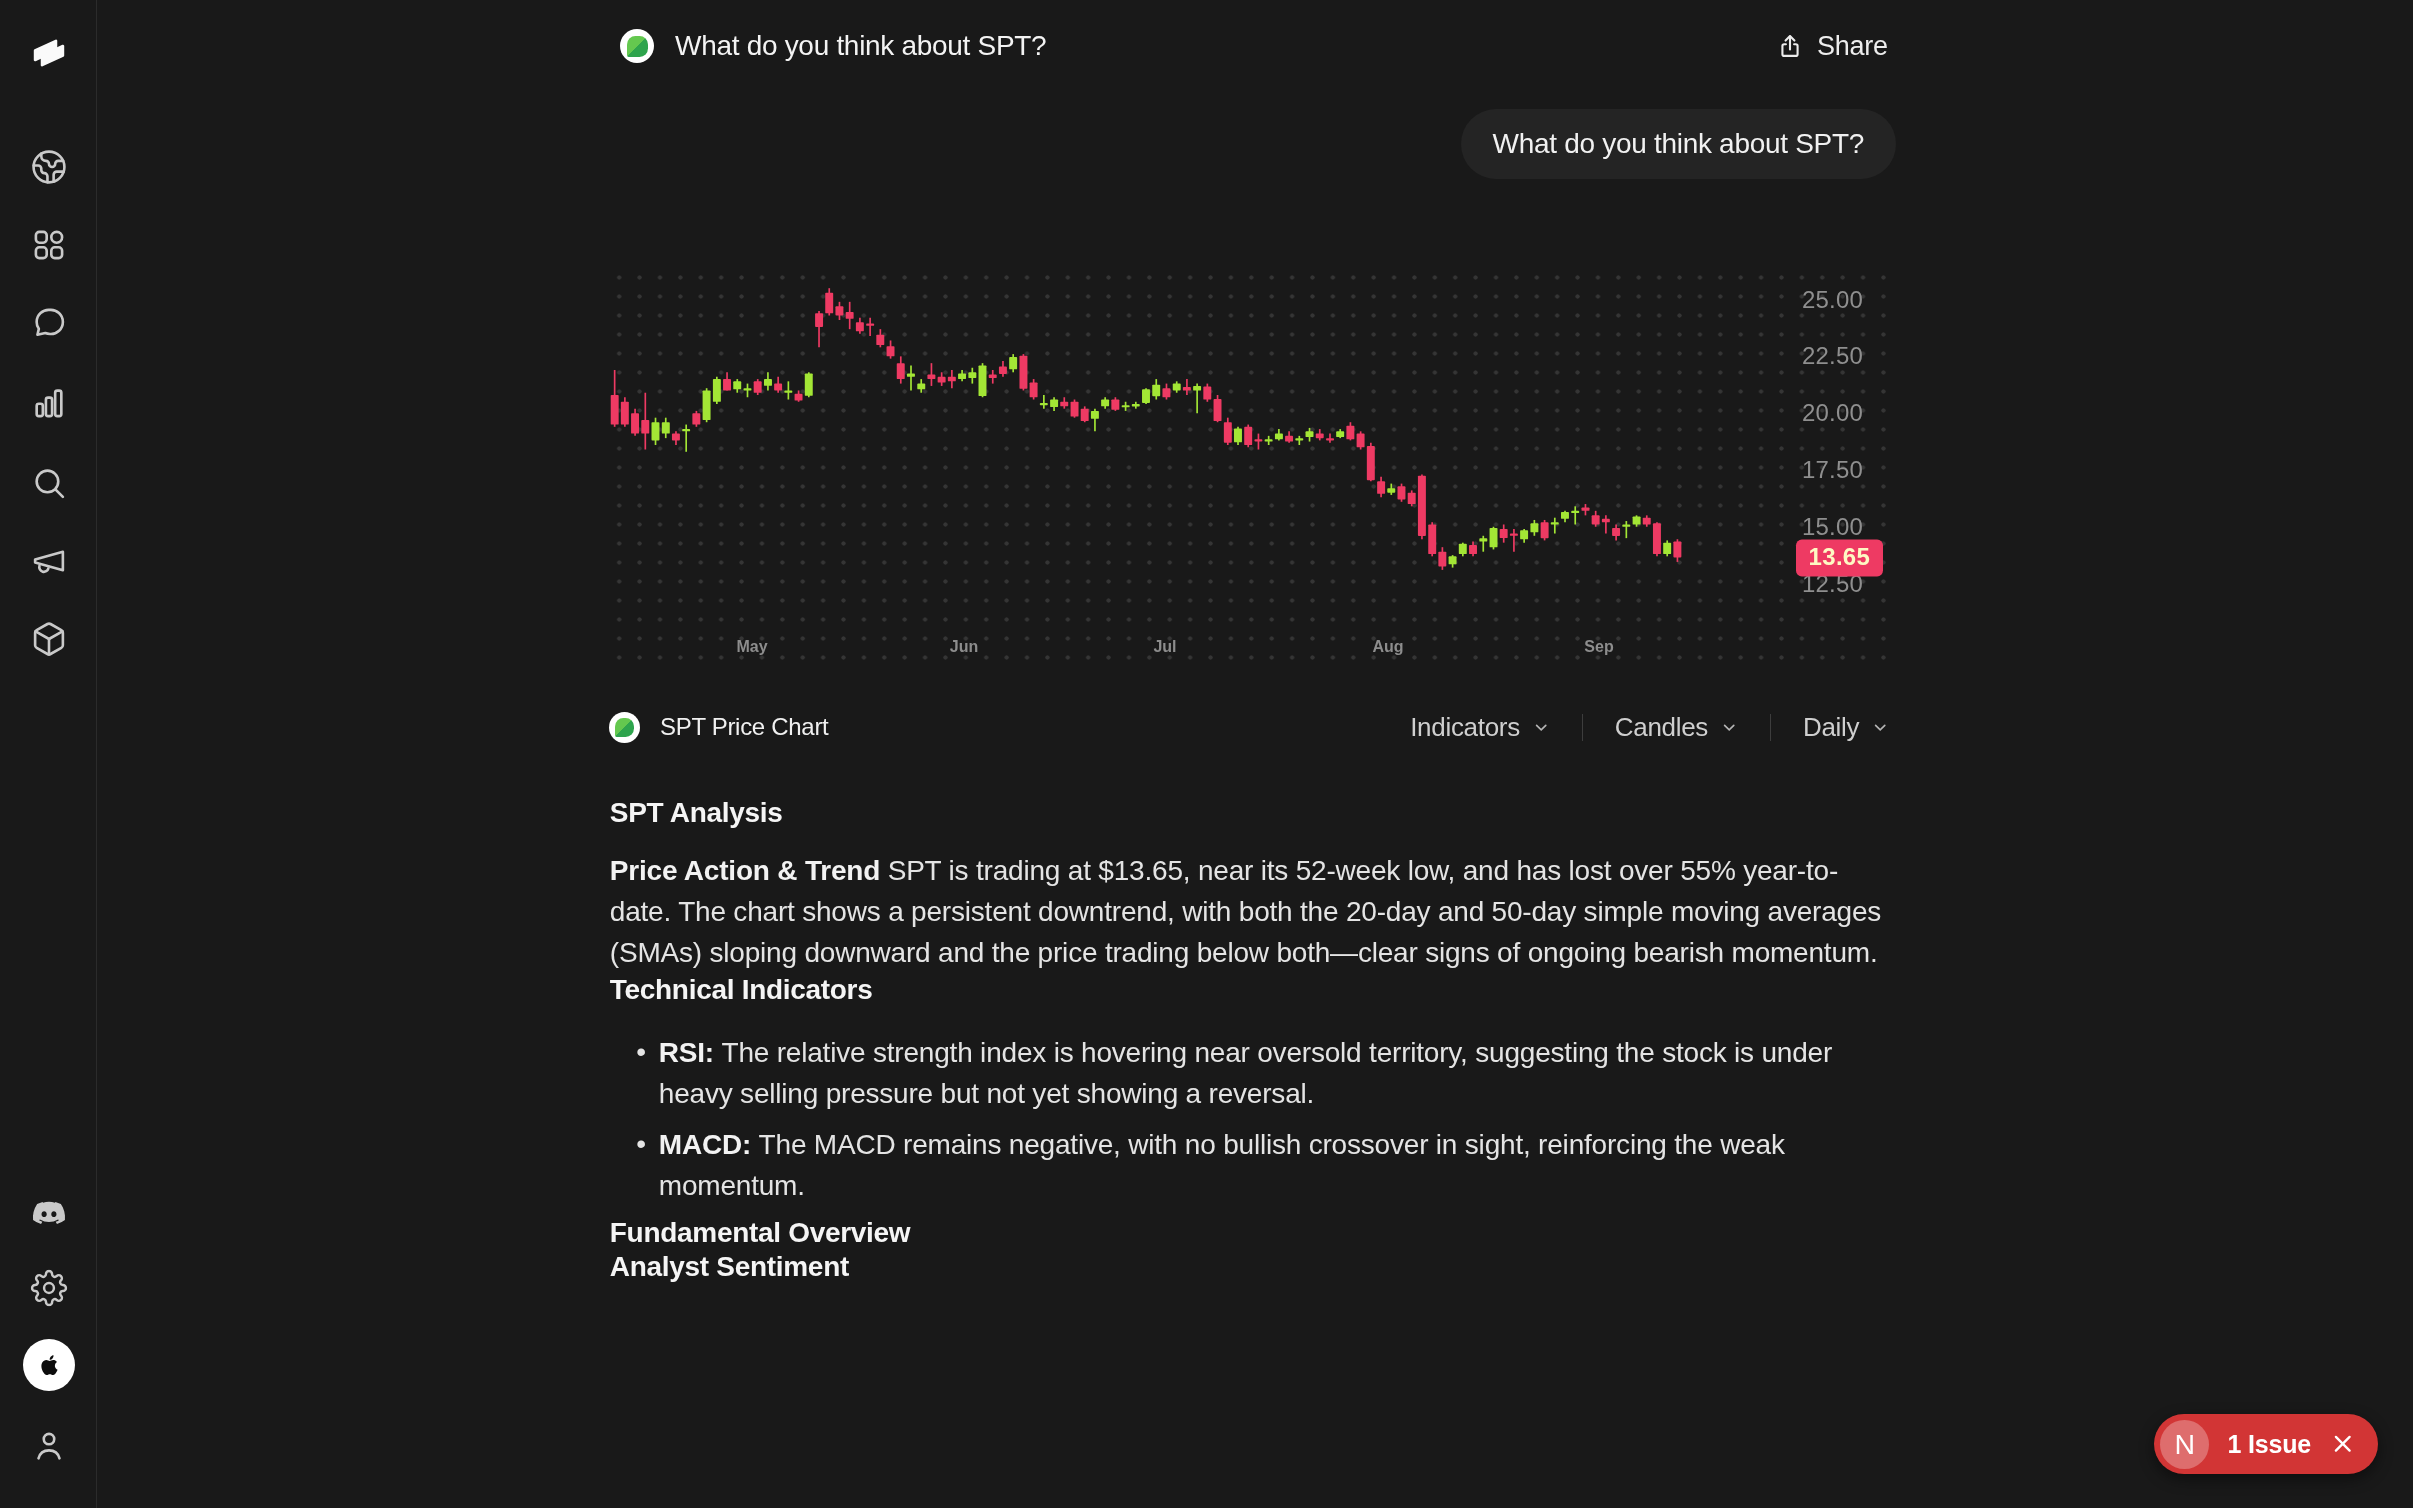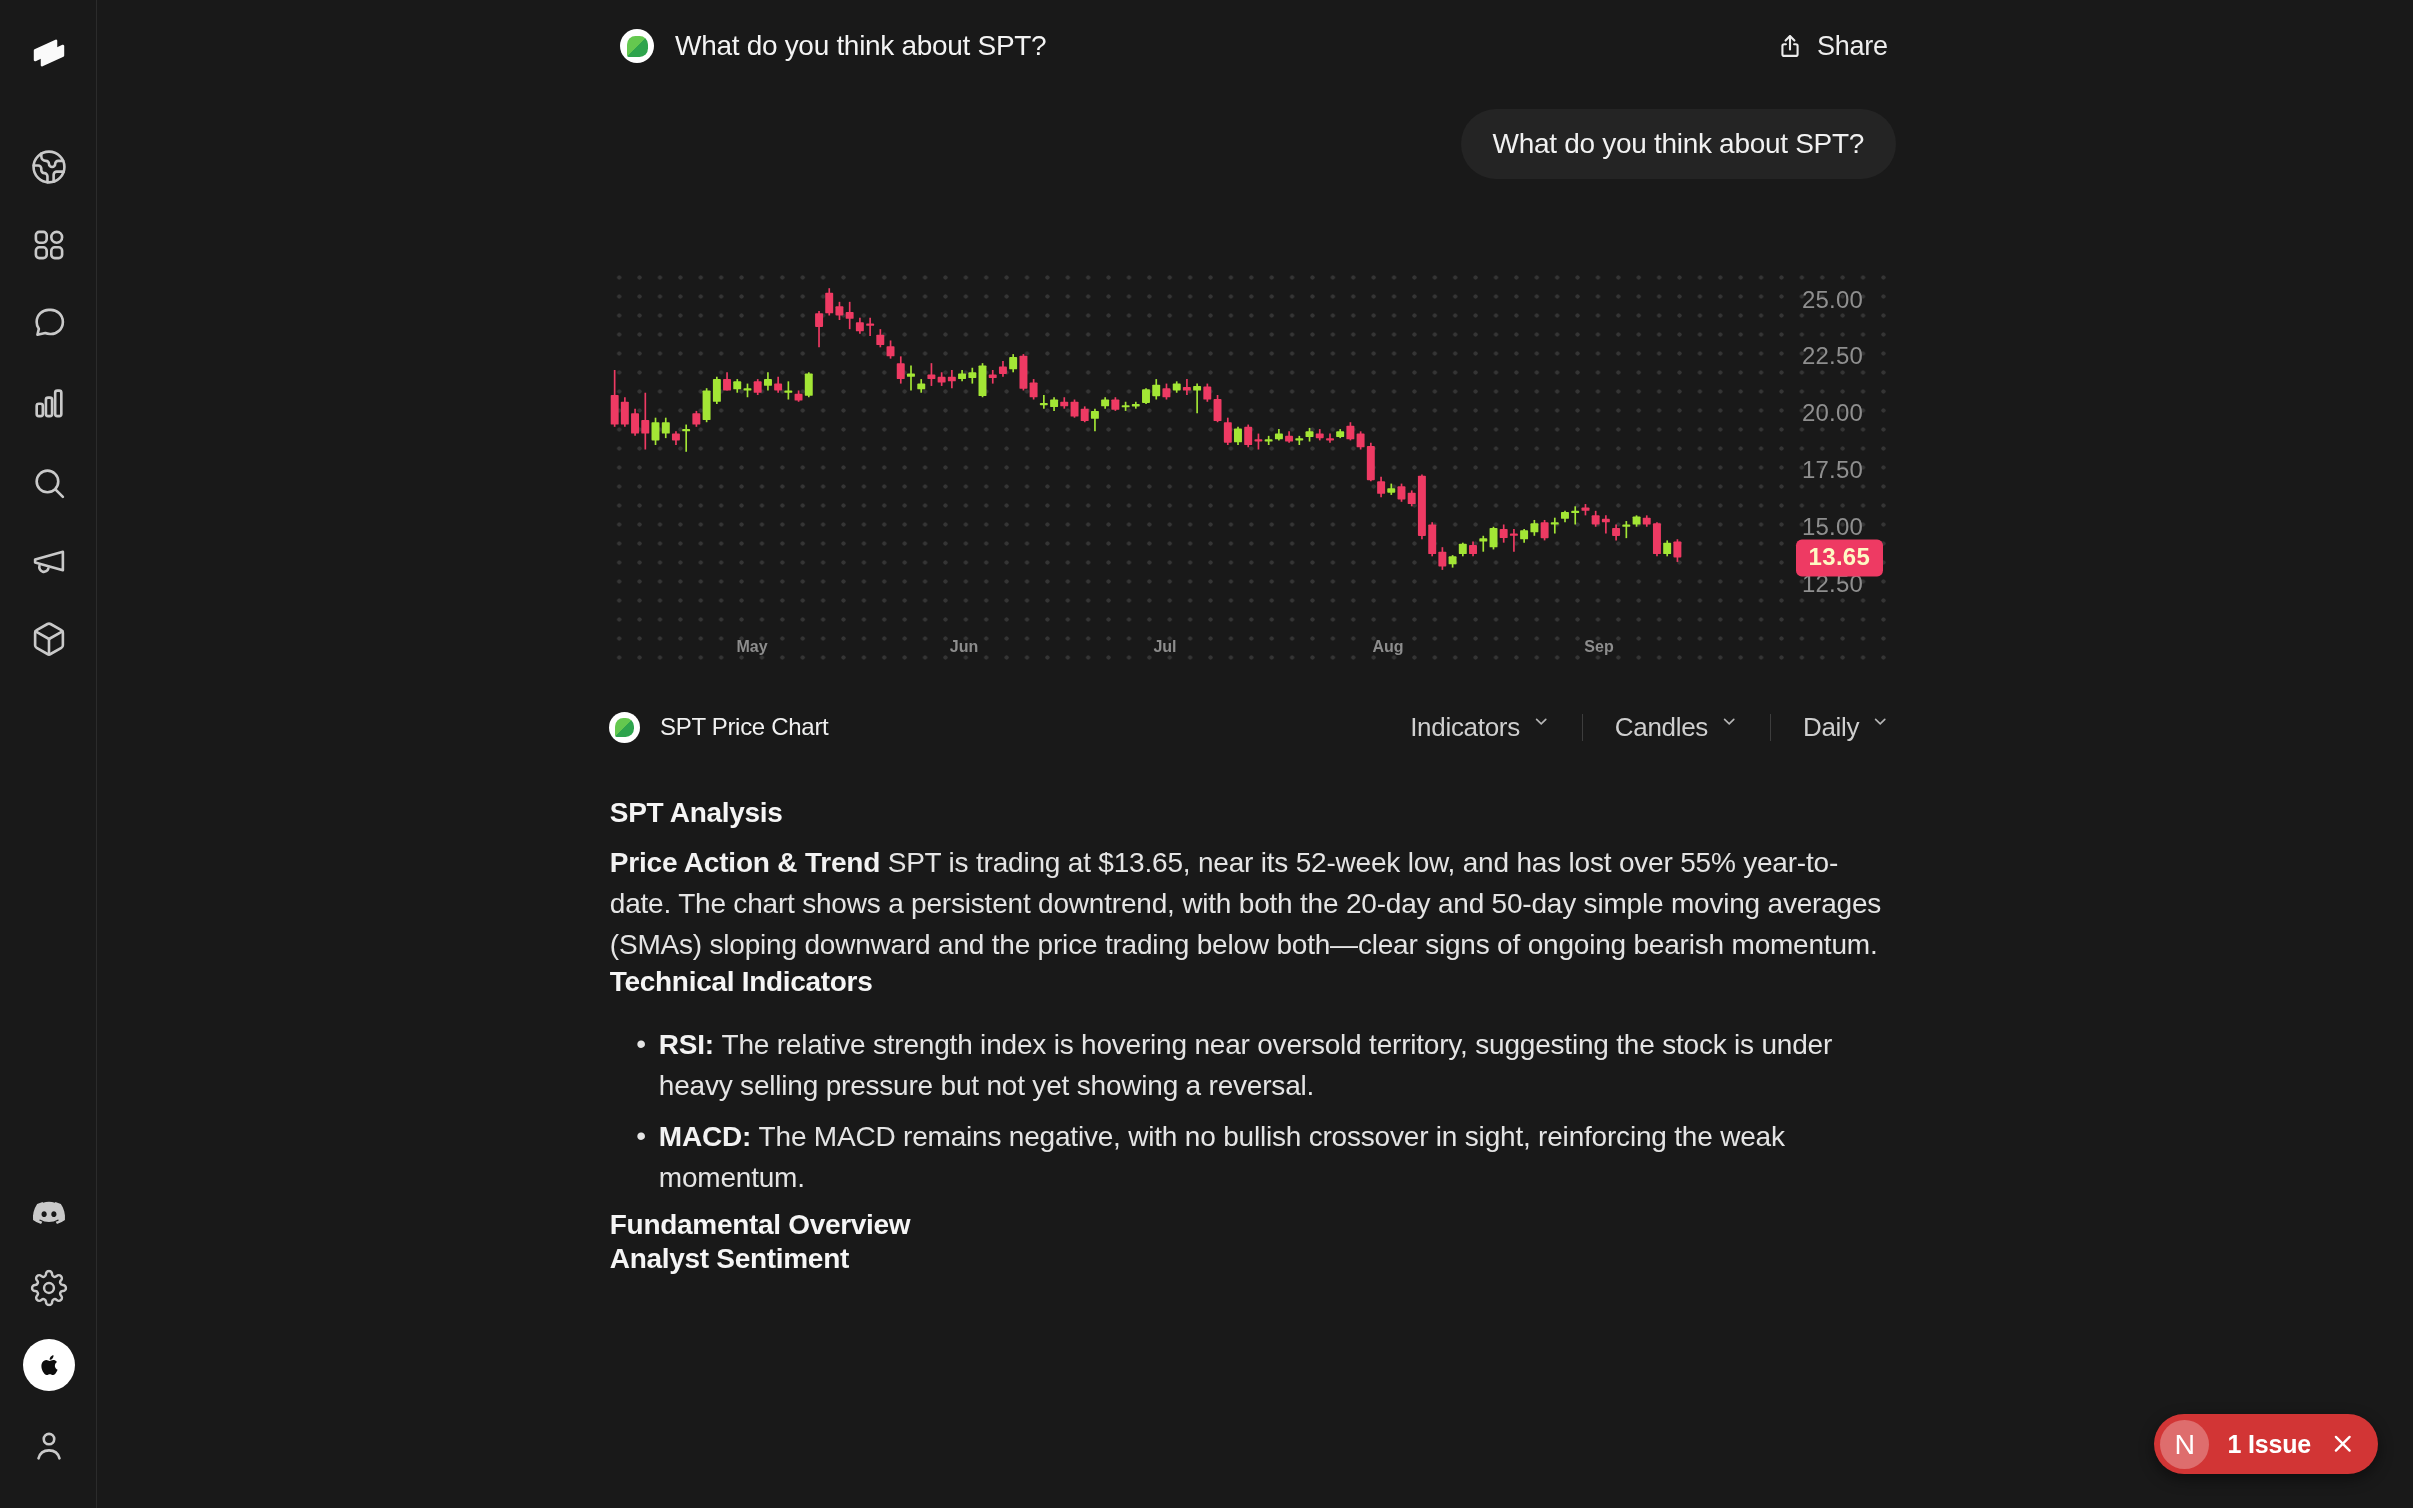--- a/index.html
+++ b/index.html
@@ -61,28 +61,28 @@
     background:#ee3a63; color:#fef9c3; font-size:24px; font-weight:bold;
     padding:4.2px 12.6px 5px; border-radius:5.9px; letter-spacing:0.3px;
   }
   .x-label { position:absolute; top:396px; transform:translate(-50%,-50%); font-size:16px; font-weight:700; color:#8d8d8d; }
 
   
   .chart-footer { position:absolute; top:706px; left:0; right:0; height:42px; display:flex; align-items:center; justify-content:space-between; }
   .cf-left { display:flex; align-items:center; gap:20px; }
   .cf-left span { font-size:24px; color:#f0f0f0; font-weight:500; letter-spacing:-0.3px; }
   .cf-right { display:flex; align-items:center; }
-  .ctrl { display:flex; align-items:flex-start; gap:11.7px; cursor:pointer; padding:0 32px; }
+  .ctrl { display:flex; align-items:center; gap:11.7px; cursor:pointer; padding:0 32px; }
   .ctrl span { font-size:26px; color:#cfcfcf; letter-spacing:-0.3px; }
   .ctrl-divider { width:0.8px; height:27px; background:#3d3d3d; }
 
   
   .analysis { position:absolute; top:796px; left:0.8px; right:0; font-size:28px; line-height:41px; color:#e4e4e4; letter-spacing:-0.2px; }
   .analysis h3 { font-size:28px; line-height:34px; margin:0; color:#f5f5f5; font-weight:700; letter-spacing:-0.3px; }
-  .analysis p { margin:12px 0 0 0; }
+  .analysis p { margin:20px 0 0 0; }
   .lead { font-weight:700; color:#f2f2f2; margin-right:7.5px; }
   .analysis ul { list-style:none; margin:25px 0 0 0; padding:0 0 0 49px; }
   .analysis li { position:relative; margin-bottom:10px; }
   .analysis li::before { content:"•"; position:absolute; left:-22.6px; top:-0.8px; color:#e4e4e4; }
   .mt { margin-top:25px; }
   .mt2 { margin-top:28.5px; }
 
   
   .issue-pill {
     position:absolute; right:35px; bottom:34px; height:60px;

